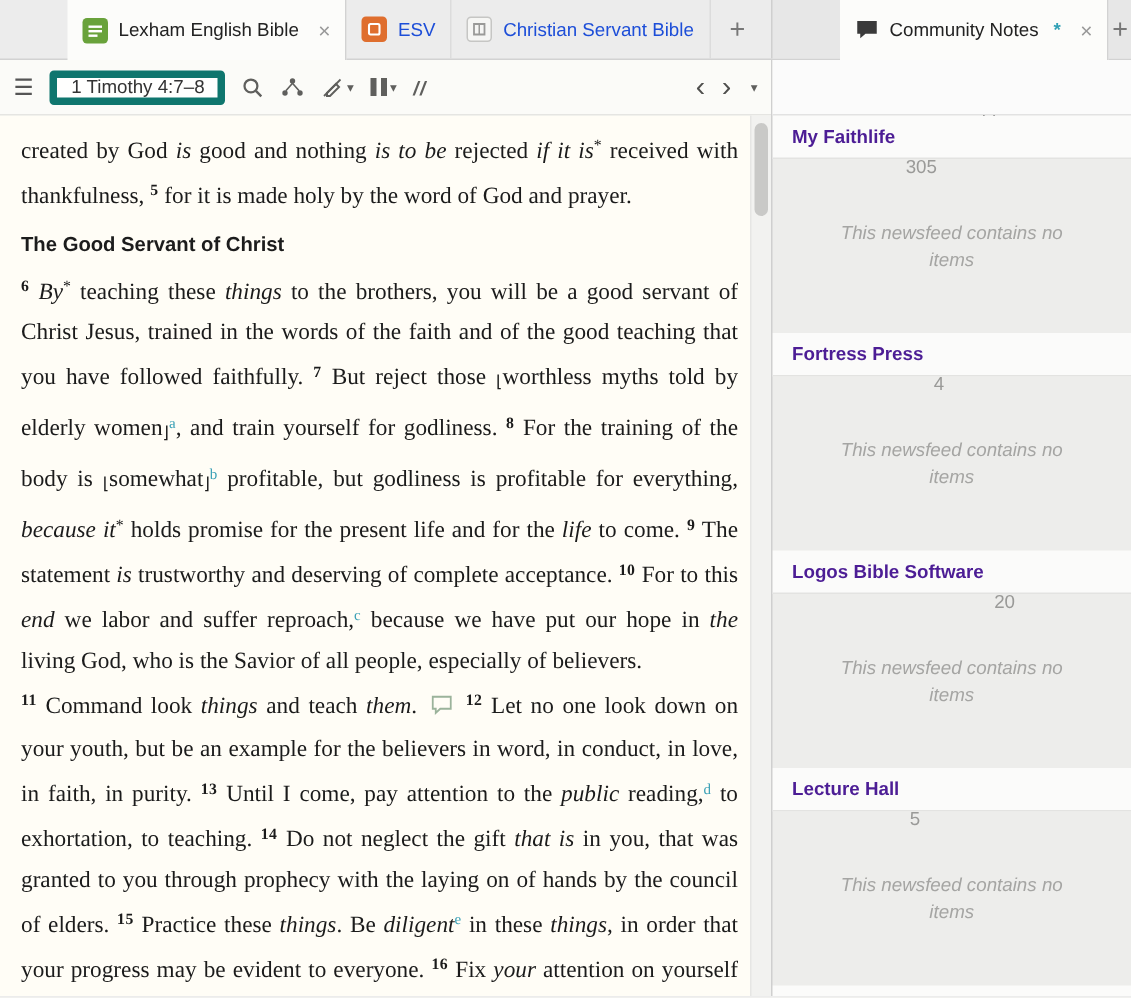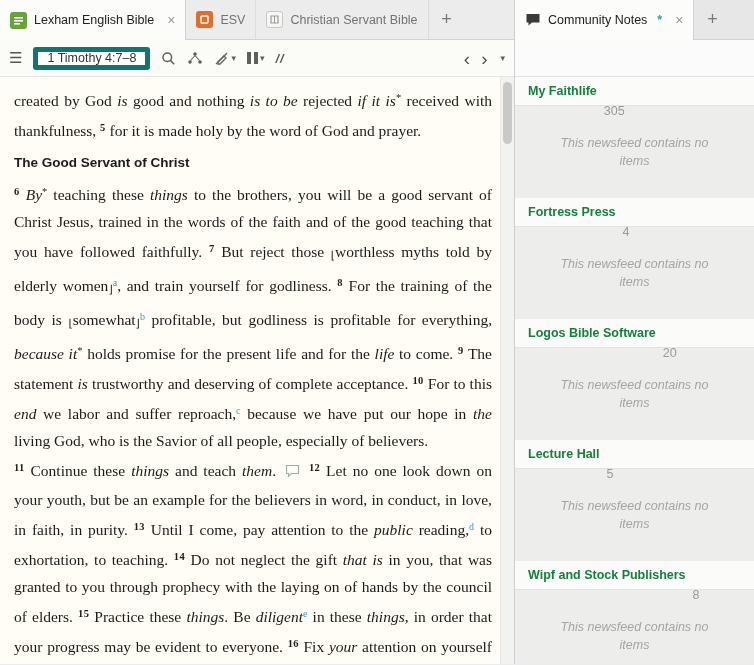--- a/index.html
+++ b/index.html
@@ -3,23 +3,23 @@
 <meta charset="utf-8">
 <style>
   html,body{margin:0;padding:0;width:754px;height:665px;overflow:hidden;
     font-family:"Liberation Sans",sans-serif;background:#ececec;}
   *{box-sizing:border-box;}
 
   
   .tabbar{height:40px;display:flex;background:#ececec;border-bottom:1px solid #d2d2d2;}
   .tabbar-left{width:514px;display:flex;align-items:stretch;}
   .tabbar-right{width:240px;display:flex;align-items:stretch;border-left:1px solid #cfcfcf;background:#e7e7e7;}
-  .tab{display:flex;align-items:center;gap:7px;padding:0 10px;font-size:12.5px;color:#737373;
+  .tab{display:flex;align-items:center;gap:7px;padding:0 10px;font-size:12.5px;color:#1d4ed8;
     border-right:1px solid #dcdcdc;cursor:pointer;white-space:nowrap;position:relative;}
-  .tab.active{background:#fcfcfa;color:#222;margin-bottom:-1px;border-right:1px solid #d2d2d2;z-index:2;}
+  .tab.active{background:#fcfcfa;color:#222;margin-bottom:-1px;border-right:1px solid #d2d2d2;z-index:2;margin-left:45px;}
   .tab.wide{min-width:170px;}
   .tab-close{color:#999;font-size:14px;margin-left:6px;line-height:1;}
   .tab-plus{width:36px;display:flex;align-items:center;justify-content:center;color:#777;font-size:18px;cursor:pointer;}
   .res-icon{width:17px;height:17px;border-radius:3px;display:inline-flex;align-items:center;justify-content:center;flex:0 0 auto;}
   .res-icon.leb{background:#69a23b;}
   .res-icon.esv{background:#df6e2e;}
   .res-icon.csb{background:#f6f6f4;border:1px solid #c6c6c4;}
   .dirty{color:#2fa0b5;font-weight:bold;margin-left:3px;}
 
   
@@ -57,23 +57,23 @@
   .vscroll .thumb{position:absolute;top:5px;left:2px;width:9px;height:62px;background:#c9c9c7;border-radius:5px;cursor:pointer;}
 
   
   .right-panel{width:240px;display:flex;flex-direction:column;background:#ededeb;border-left:1px solid #cfcfcf;}
   .right-toolbar{height:37px;background:#fbfbfb;border-bottom:1px solid #e2e2e2;display:flex;
     align-items:center;justify-content:flex-end;padding-right:62px;flex:0 0 auto;}
   .add-note{font-size:12.5px;color:#000000;cursor:pointer;margin-top:48px;}
   .feeds{flex:1;overflow:hidden;}
   .feed-header{height:29px;background:#fbfbfa;border-bottom:1px solid #e3e3e1;display:flex;
     align-items:center;padding:0 13px;gap:7px;font-size:12.5px;cursor:pointer;}
-  .feed-name{font-weight:bold;color:#15803d;}
+  .feed-name{font-weight:bold;color:#4c1d95;}
   .feed-count{color:#9a9a98;margin-top:39px;}
-  .feed-empty{height:92px;display:flex;align-items:center;justify-content:center;text-align:center;
+  .feed-empty{height:116px;display:flex;align-items:center;justify-content:center;text-align:center;
     color:#a5a5a3;font-size:12.5px;font-style:italic;padding:0 42px;line-height:1.45;}
 </style>
 </head>
 <body>
 
 <div class="tabbar">
   <div class="tabbar-left">
     <div class="tab active">
       <span class="res-icon leb">
         <svg width="11" height="11" viewBox="0 0 11 11">
@@ -160,21 +160,21 @@
         <span class="chev">‹</span>
         <span class="chev">›</span>
         <span class="caret">▾</span>
       </span>
     </div>
     <div class="content-row">
       <div class="bible">
           <p class="bible-p"><span>created by God </span><span class="seg-i">is</span><span> good and nothing </span><span class="seg-i">is to be</span><span> rejected </span><span class="seg-i">if it is</span><span class="seg-ast">*</span><span> received with thankfulness, </span><span class="seg-v">5</span><span> for it is made holy by the word of God and prayer.</span></p>
           <div class="bible-heading">The Good Servant of Christ</div>
           <p class="bible-p"><span class="seg-v">6</span><span class="seg-i"> By</span><span class="seg-ast">*</span><span> teaching these </span><span class="seg-i">things</span><span> to the brothers, you will be a good servant of Christ Jesus, trained in the words of the faith and of the good teaching that you have followed faithfully. </span><span class="seg-v">7</span><span> But reject those </span><span class="seg-br">⌊</span><span>worthless myths told by elderly women</span><span class="seg-br">⌋</span><span class="seg-fn">a</span><span>, and train yourself for godliness. </span><span class="seg-v">8</span><span> For the training of the body is </span><span class="seg-br">⌊</span><span>somewhat</span><span class="seg-br">⌋</span><span class="seg-fn">b</span><span> profitable, but godliness is profitable for everything, </span><span class="seg-i">because it</span><span class="seg-ast">*</span><span> holds promise for the present life and for the </span><span class="seg-i">life</span><span> to come. </span><span class="seg-v">9</span><span> The statement </span><span class="seg-i">is</span><span> trustworthy and deserving of complete acceptance. </span><span class="seg-v">10</span><span> For to this </span><span class="seg-i">end</span><span> we labor and suffer reproach,</span><span class="seg-fn">c</span><span> because we have put our hope in </span><span class="seg-i">the</span><span> living God, who is the Savior of all people, especially of believers.</span></p>
-          <p class="bible-p"><span class="seg-v">11</span><span> Continue these </span><span class="seg-i">things</span><span> and teach </span><span class="seg-i">them</span><span>. </span><span class="note-bubble"><svg width="15" height="14" viewBox="0 0 15 14">
+          <p class="bible-p"><span class="seg-v">11</span><span> Command look </span><span class="seg-i">things</span><span> and teach </span><span class="seg-i">them</span><span>. </span><span class="note-bubble"><svg width="15" height="14" viewBox="0 0 15 14">
                 <path d="M1.5 1.5h12v8h-7l-3 2.8v-2.8h-2z" fill="none" stroke="#9bb39b" stroke-width="1.2"></path>
               </svg></span><span> </span><span class="seg-v">12</span><span> Let no one look down on your youth, but be an example for the believers in word, in conduct, in love, in faith, in purity. </span><span class="seg-v">13</span><span> Until I come, pay attention to the </span><span class="seg-i">public</span><span> reading,</span><span class="seg-fn">d</span><span> to exhortation, to teaching. </span><span class="seg-v">14</span><span> Do not neglect the gift </span><span class="seg-i">that is</span><span> in you, that was granted to you through prophecy with the laying on of hands by the council of elders. </span><span class="seg-v">15</span><span> Practice these </span><span class="seg-i">things</span><span>. Be </span><span class="seg-i">diligent</span><span class="seg-fn">e</span><span> in these </span><span class="seg-i">things</span><span>, in order that your progress may be evident to everyone. </span><span class="seg-v">16</span><span> Fix </span><span class="seg-i">your</span><span> attention on yourself and on your teaching. Continue in them, for </span></p>
         </div>
       <div class="vscroll">
         <div class="thumb"></div>
       </div>
     </div>
   </div>
 
   <div class="right-panel">

